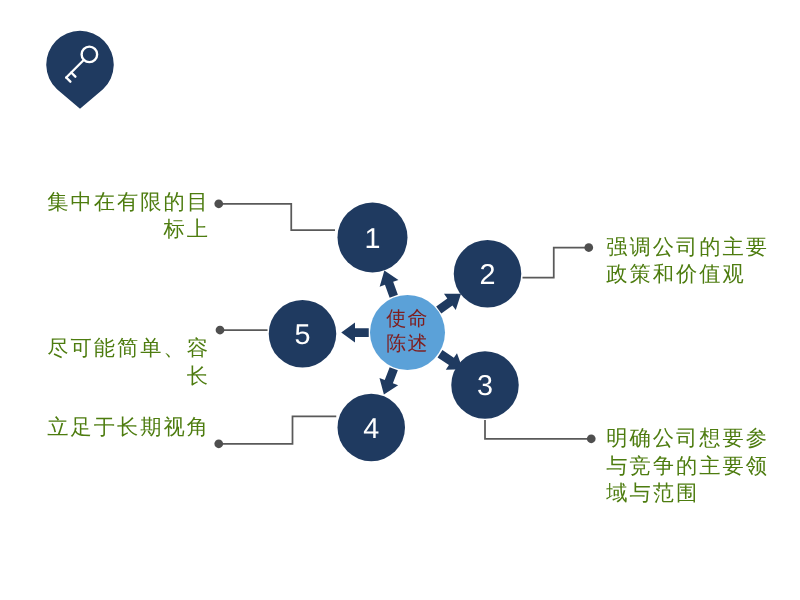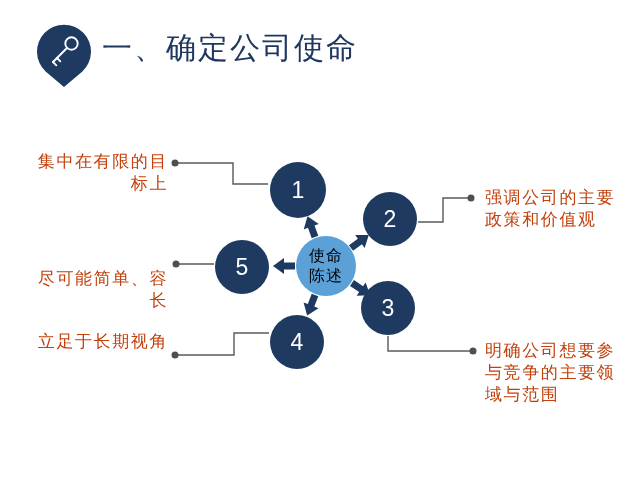--- a/index.html
+++ b/index.html
@@ -21,28 +21,28 @@
     display:flex; align-items:center; justify-content:center;
     color:#fff; font-size:23px;
   }
   .n1 { left:270px; top:162px; width:56px; height:56px; }
   .n2 { left:363px; top:192px; width:54px; height:54px; }
   .n3 { left:361px; top:281px; width:54px; height:54px; }
   .n4 { left:270px; top:315px; width:54px; height:54px; }
   .n5 { left:215px; top:240px; width:54px; height:54px; }
   .center-circle {
     position:absolute; left:296px; top:236px; width:60px; height:60px;
-    border-radius:50%; background:#5BA1D8; color:#000000;
+    border-radius:50%; background:#5BA1D8; color:#7f1d1d;
     display:flex; flex-direction:column; align-items:center; justify-content:center;
     font-size:16px; line-height:20px; letter-spacing:1px;
   }
   
   .label {
     position:absolute; font-size:17px; line-height:22px;
-    color:#c2410c; letter-spacing:1.6px;
+    color:#4d7c0f; letter-spacing:1.6px;
   }
   .label.left  { left:8px; width:160px; text-align:right; }
   .label.right { left:485px; width:160px; text-align:left; }
   .lab-focus   { top:151px; }
   .lab-simple  { top:253px;margin-top:15px; }
   .lab-long    { top:331px; }
   .lab-policy  { top:187px; }
   .lab-scope   { top:340px; }
   
   .overlay { position:absolute; left:0; top:0; pointer-events:none; }
@@ -57,21 +57,20 @@
       <path d="M10.6 47.4 A27 27 0 1 1 47.4 47.4 L29 63 Z" fill="#1F3A60"></path>
       <g stroke="#ffffff" stroke-width="1.9" fill="none" stroke-linecap="round">
         <circle cx="36.5" cy="19.5" r="6.2"></circle>
         <line x1="32" y1="24" x2="18" y2="38"></line>
         <line x1="18" y1="38" x2="21.3" y2="41.3"></line>
         <line x1="22" y1="34" x2="25.3" y2="37.3"></line>
       </g>
     </svg>
   </div>
 
-  <h1 class="page-title">一、确定公司使命</h1>
 
   <svg class="overlay" width="640" height="480" viewBox="0 0 640 480">
     <g stroke="#595959" stroke-width="1.4" fill="none">
       <path d="M175 163 H233 V184 H268"></path>
       <path d="M176 264 H214"></path>
       <path d="M175 355 H234 V333 H269"></path>
       <path d="M418 222 H443 V198 H471"></path>
       <path d="M388 336 V351 H473"></path>
     </g>
     <g fill="#4f4f4f">

